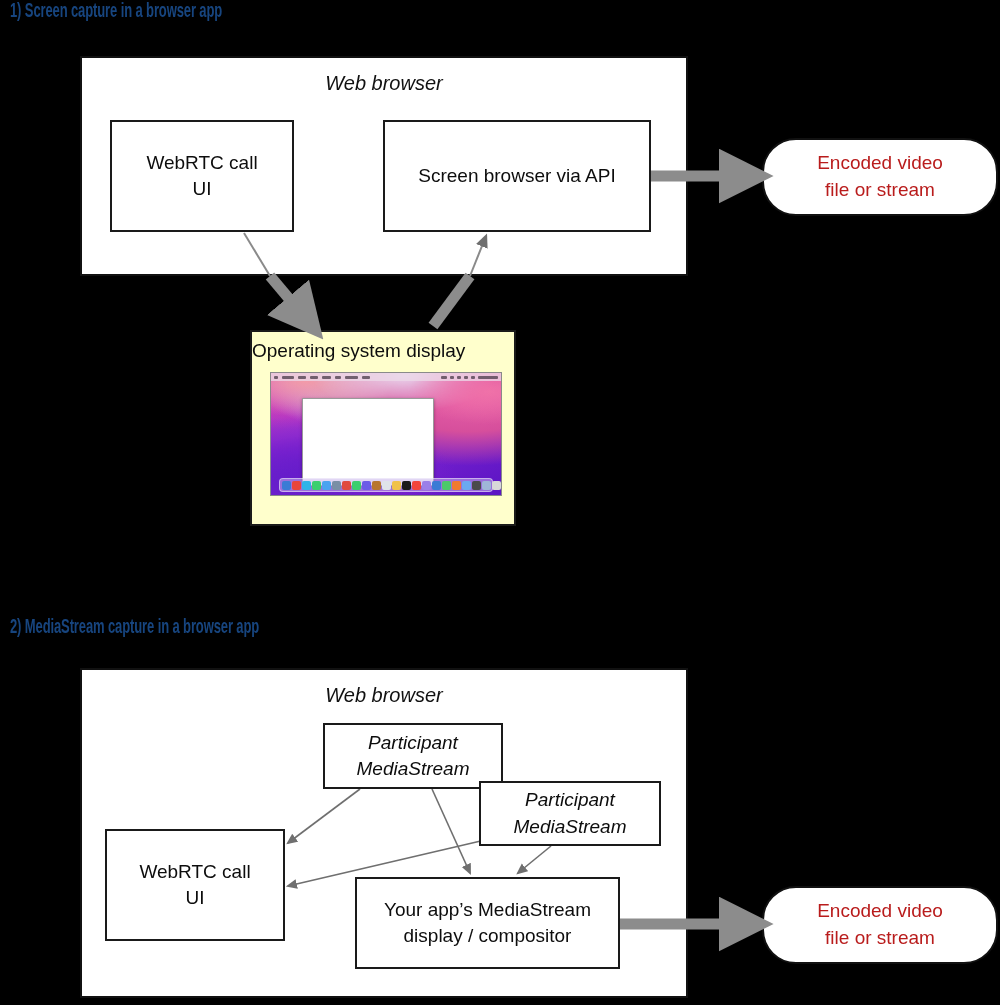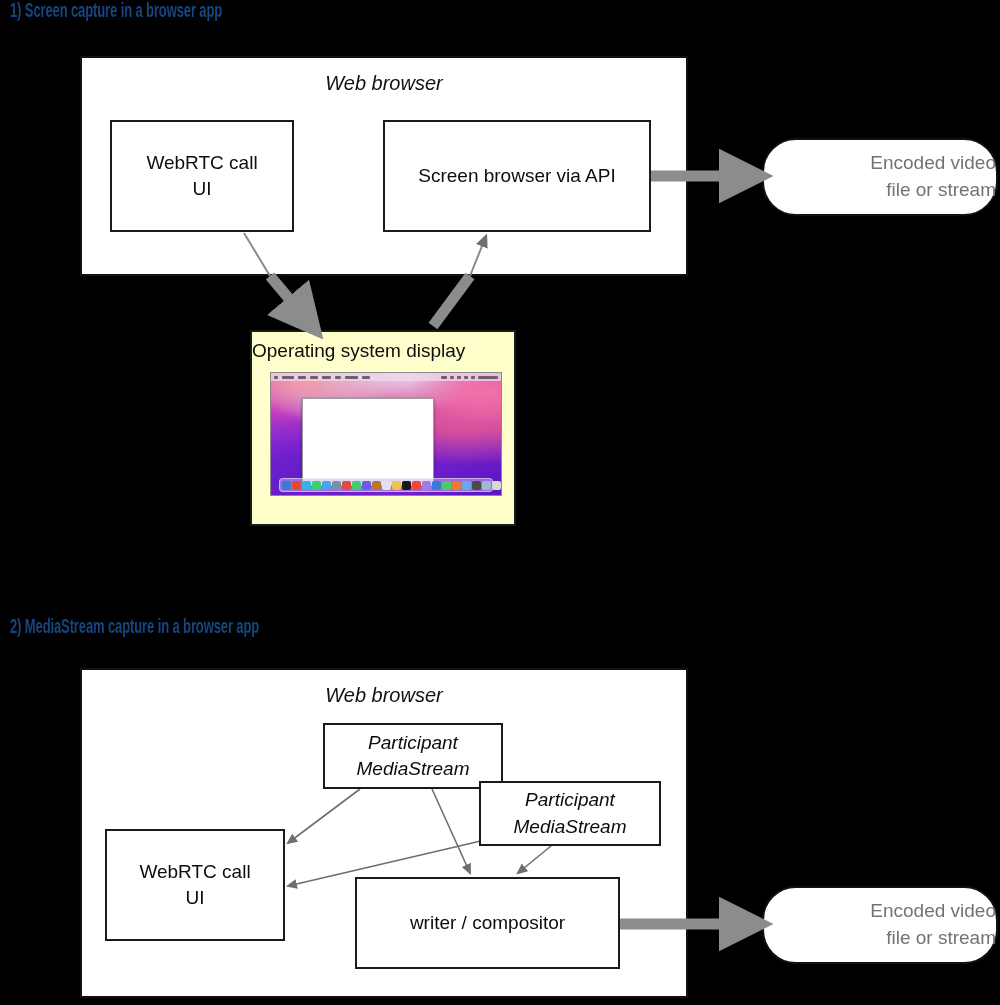--- a/index.html
+++ b/index.html
@@ -54,24 +54,24 @@
     color:#111111;
   }
   .italic-box{font-style:italic;}
   .pill{
     position:absolute;
     background:#ffffff;
     border:2px solid #111111;
     border-radius:34px;
     box-sizing:border-box;
     display:flex;
-    align-items:flex-end;
+    align-items:center;
     justify-content:center;
     text-align:center;
-    color:#737373;
+    color:#b91c1c;
     font-size:19px;
     line-height:1.4;
   }
 
   
   .os-card{
     position:absolute;
     background:#ffffcc;
     border:2px solid #1a1a1a;
     box-sizing:border-box;
@@ -235,21 +235,22 @@
     <span>Participant</span>
     <span>MediaStream</span>
   </div>
 
   <div class="box" style="left:105px;top:829px;width:180px;height:112px;flex-direction:column;z-index:2;">
     <span>WebRTC call</span>
     <span>UI</span>
   </div>
 
   <div class="box" style="left:355px;top:877px;width:265px;height:92px;flex-direction:column;z-index:2;">
-    <span>writer / compositor</span>
+    <span>Your app’s MediaStream</span>
+    <span>display / compositor</span>
   </div>
 
   <div class="pill" style="left:762px;top:886px;width:236px;height:78px;flex-direction:column;">
     <span>Encoded video</span>
     <span>file or stream</span>
   </div>
 
   <svg class="arrows">
     <defs>
       <marker id="ah-thick" markerWidth="5" markerHeight="5" refX="3.4" refY="2.5" orient="auto">

